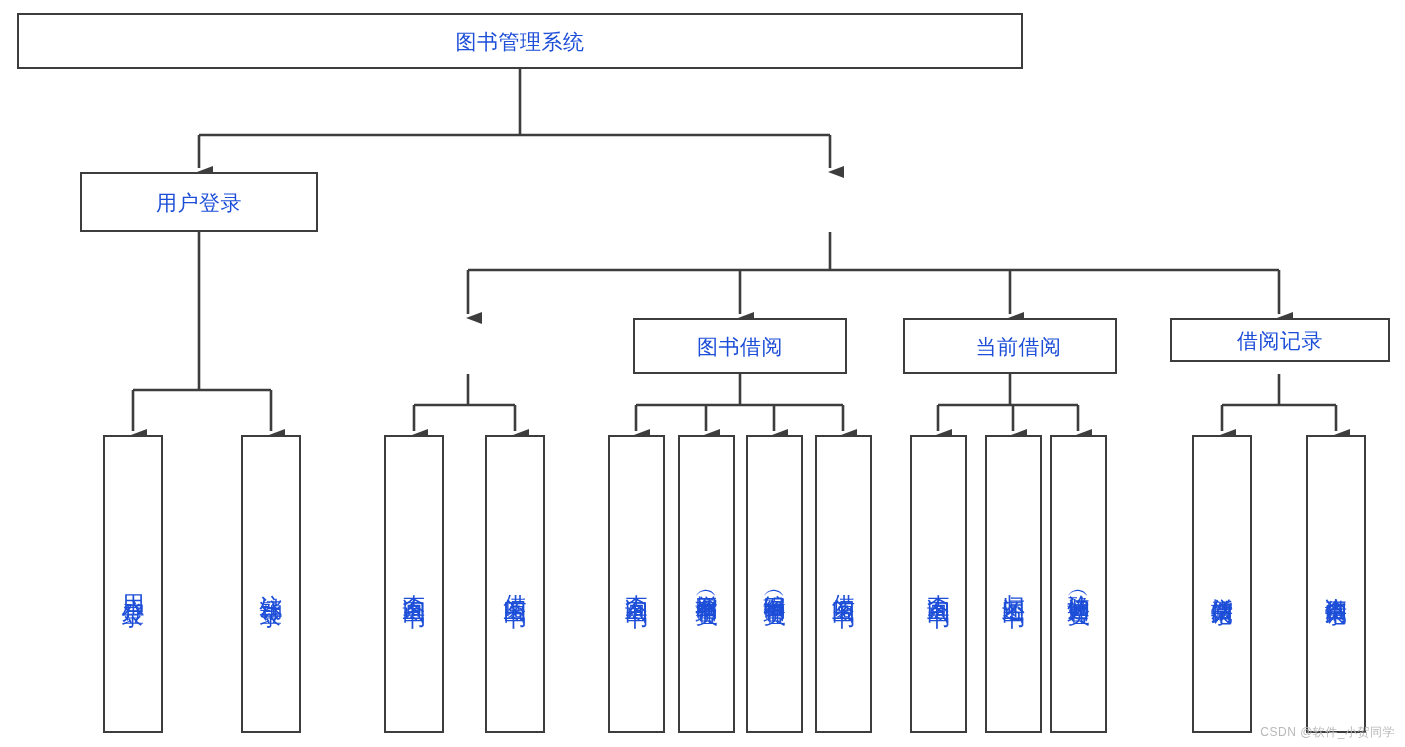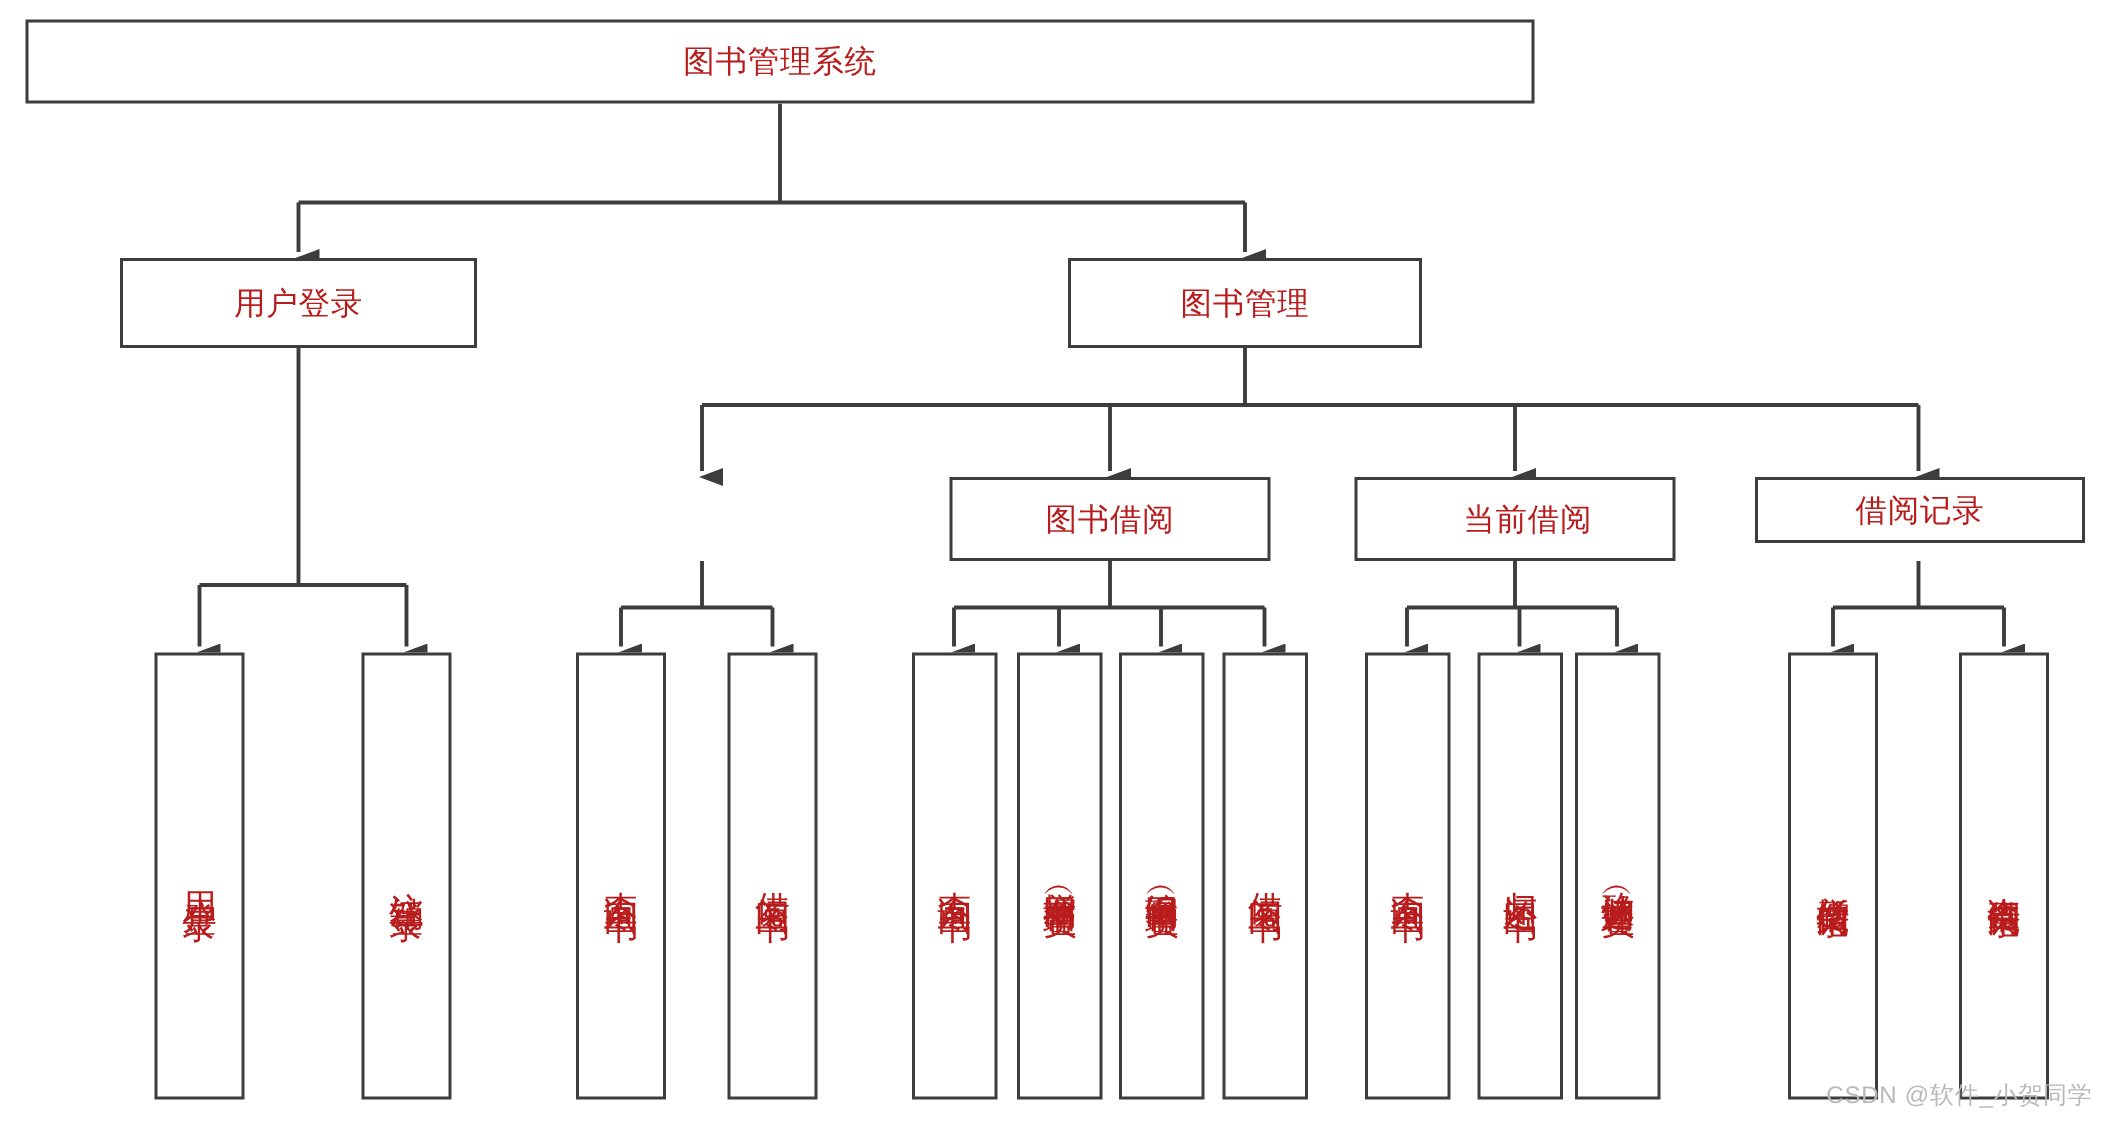--- a/index.html
+++ b/index.html
@@ -28,21 +28,21 @@
     position: absolute;
     box-sizing: border-box;
     background: #ffffff;
     border: 2px solid #3d3d3d;
     display: flex;
     align-items: center;
     justify-content: center;
     z-index: 2;
   }
   .node .lbl {
-    color: #b91c1c;
+    color: #1d4ed8;
     line-height: 1.0;
     white-space: nowrap;
     text-align: center;
   }
   .node.horiz .lbl {
     font-size: 21px;
     letter-spacing: 0.5px;
   }
   .node.vert {
     align-items: center;
@@ -57,21 +57,21 @@
     line-height: 1.0;
   }
   .node.vert.tight .lbl {
     font-size: 22px;
     letter-spacing: 1.5px;
   }
   #watermark {
     position: absolute;
     right: 10px;
     bottom: 6px;
-    font-size: 16px;
+    font-size: 12px;
     color: #b9b9b9;
     z-index: 5;
     white-space: nowrap;
     letter-spacing: 0.5px;
   }
 </style>
 </head>
 <body>
 
 <div id="canvas">
@@ -126,23 +126,20 @@
     </g>
   </svg>
 
   <div class="node horiz" style="left:17px; top:13px; width:1006px; height:56px;">
     <span class="lbl">图书管理系统</span>
   </div>
 
   <div class="node horiz" style="left:80px; top:172px; width:238px; height:60px;">
     <span class="lbl">用户登录</span>
   </div>
-  <div class="node horiz" style="left:712px; top:172px; width:236px; height:60px;">
-    <span class="lbl">图书管理</span>
-  </div>
 
   <div class="node horiz" style="left:633px; top:318px; width:214px; height:56px;">
     <span class="lbl">图书借阅</span>
   </div>
   <div class="node horiz" style="left:903px; top:318px; width:214px; height:56px;padding-left:17px;">
     <span class="lbl">当前借阅</span>
   </div>
   <div class="node horiz" style="left:1170px; top:318px; width:220px; height:44px;">
     <span class="lbl">借阅记录</span>
   </div>

